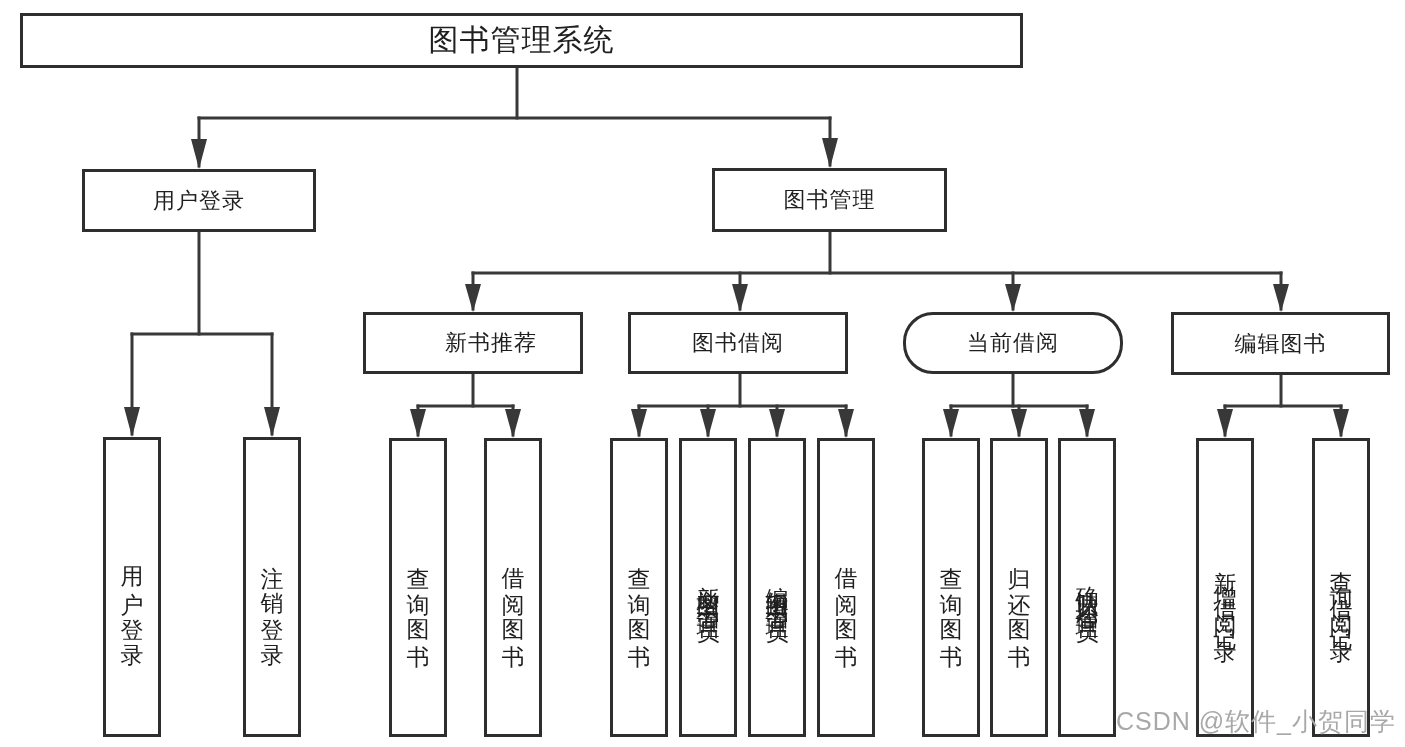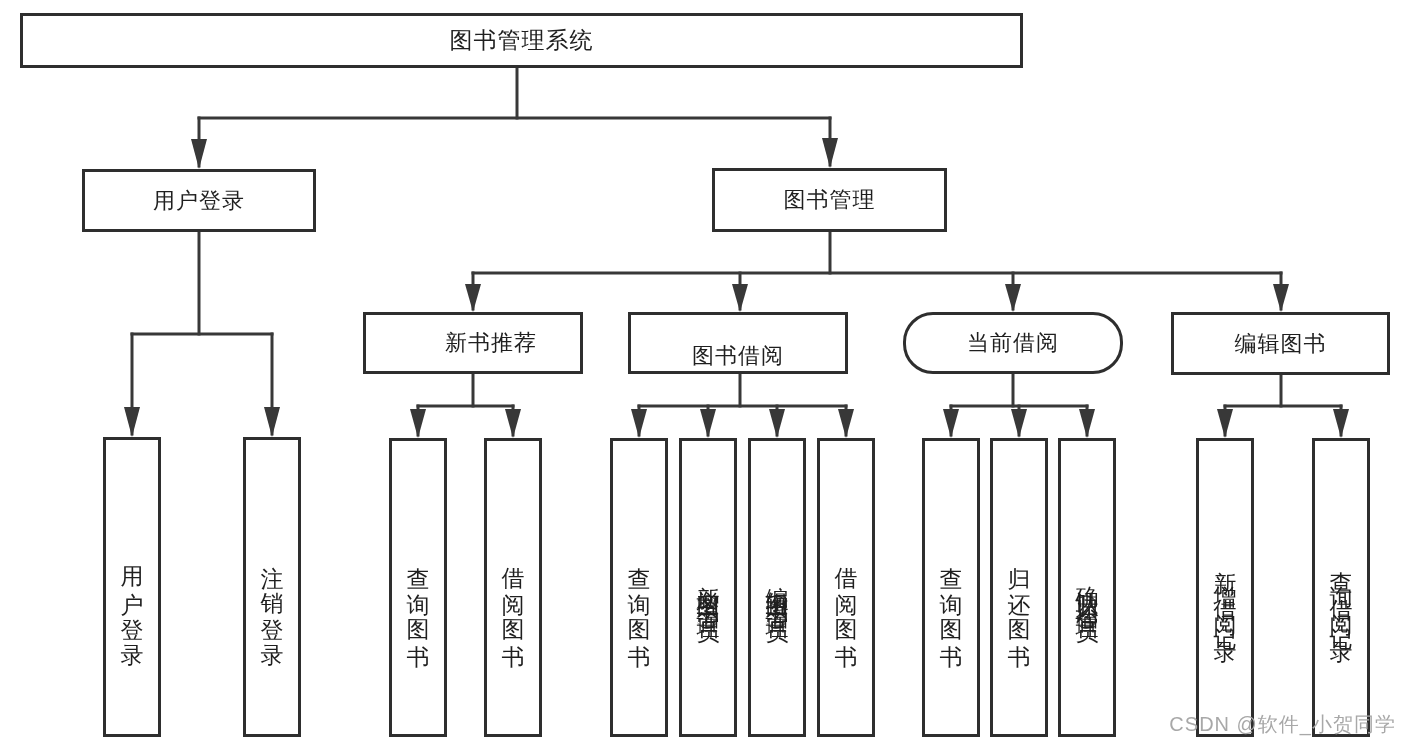--- a/index.html
+++ b/index.html
@@ -46,32 +46,32 @@
     align-items: center;
     justify-content: center;
     color: var(--color-text);
     z-index: 2;
   }
   .hlabel {
     font-size: 22px;
     letter-spacing: 1px;
     white-space: nowrap;
   }
-  .root-label { font-size: 23px; }
+  .root-label { font-size: 30px; }
   .vtext {
     writing-mode: vertical-rl;
     font-size: 23px;
     line-height: 1;
     white-space: nowrap;
   }
   .watermark {
     position: absolute;
     right: 9px;
     bottom: 9px;
-    font-size: 20px;
+    font-size: 25px;
     color: var(--color-watermark);
     z-index: 3;
     white-space: nowrap;
     letter-spacing: 1px;
   }
 </style>
 </head>
 <body>
 
 <div class="stage">
@@ -145,21 +145,21 @@
   <div class="box" style="left:82px; top:169px; width:234px; height:63px;">
     <span class="hlabel">用户登录</span>
   </div>
   <div class="box" style="left:712px; top:168px; width:235px; height:64px;">
     <span class="hlabel">图书管理</span>
   </div>
 
   <div class="box" style="left:363px; top:312px; width:220px; height:62px;padding-left:36px;">
     <span class="hlabel">新书推荐</span>
   </div>
-  <div class="box" style="left:628px; top:312px; width:220px; height:62px;align-items:flex-end;">
+  <div class="box" style="left:628px; top:312px; width:220px; height:62px;">
     <span class="hlabel">图书借阅</span>
   </div>
   <div class="box" style="left:903px; top:312px; width:220px; height:62px;border-radius:30px;">
     <span class="hlabel">当前借阅</span>
   </div>
   <div class="box" style="left:1171px; top:312px; width:219px; height:63px;">
     <span class="hlabel">编辑图书</span>
   </div>
 
   <div class="box" style="left:103px; top:437px; width:58px; height:300px;">

